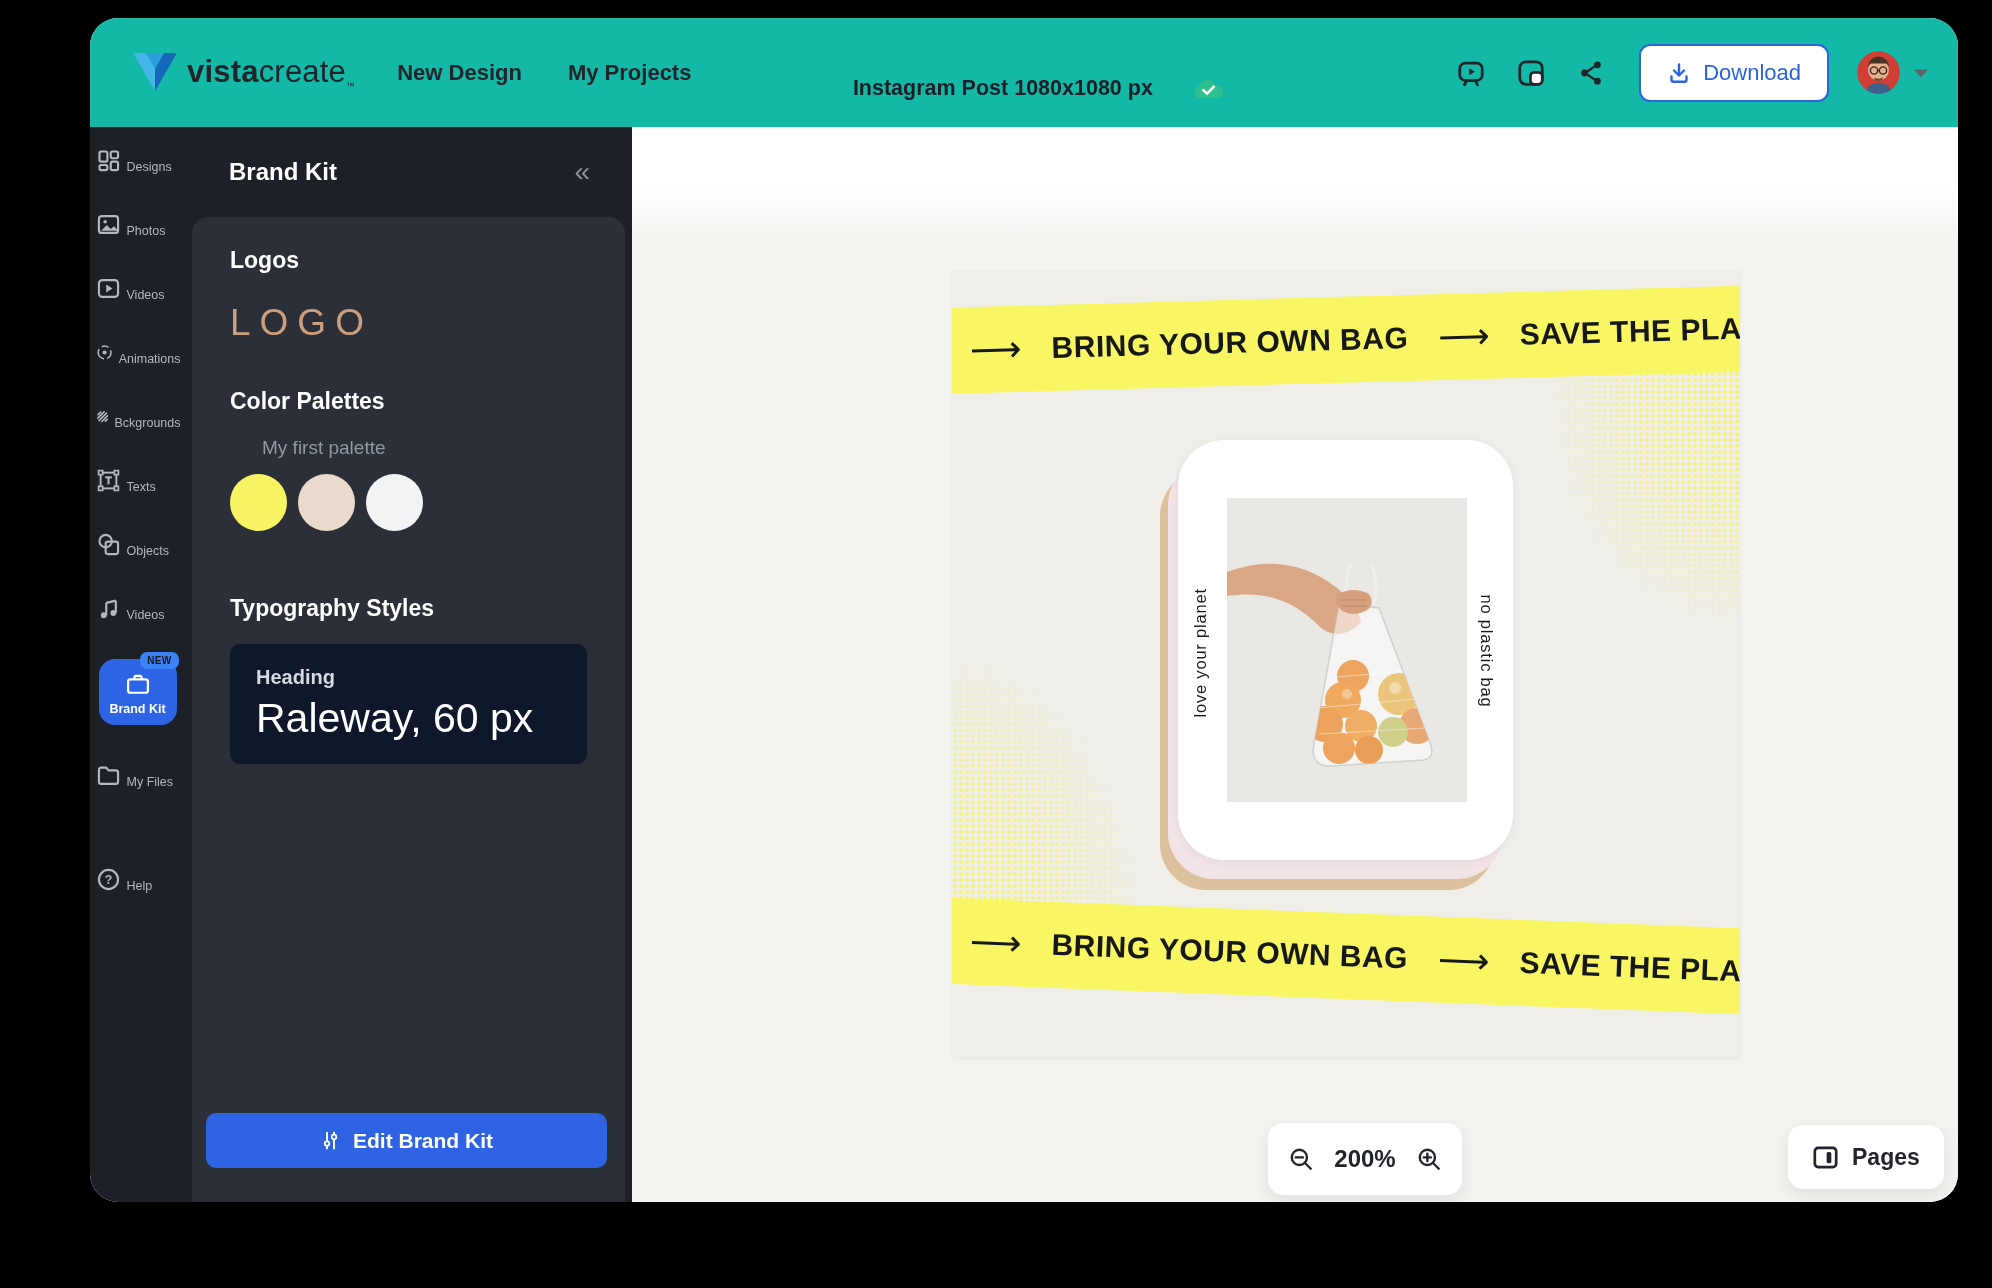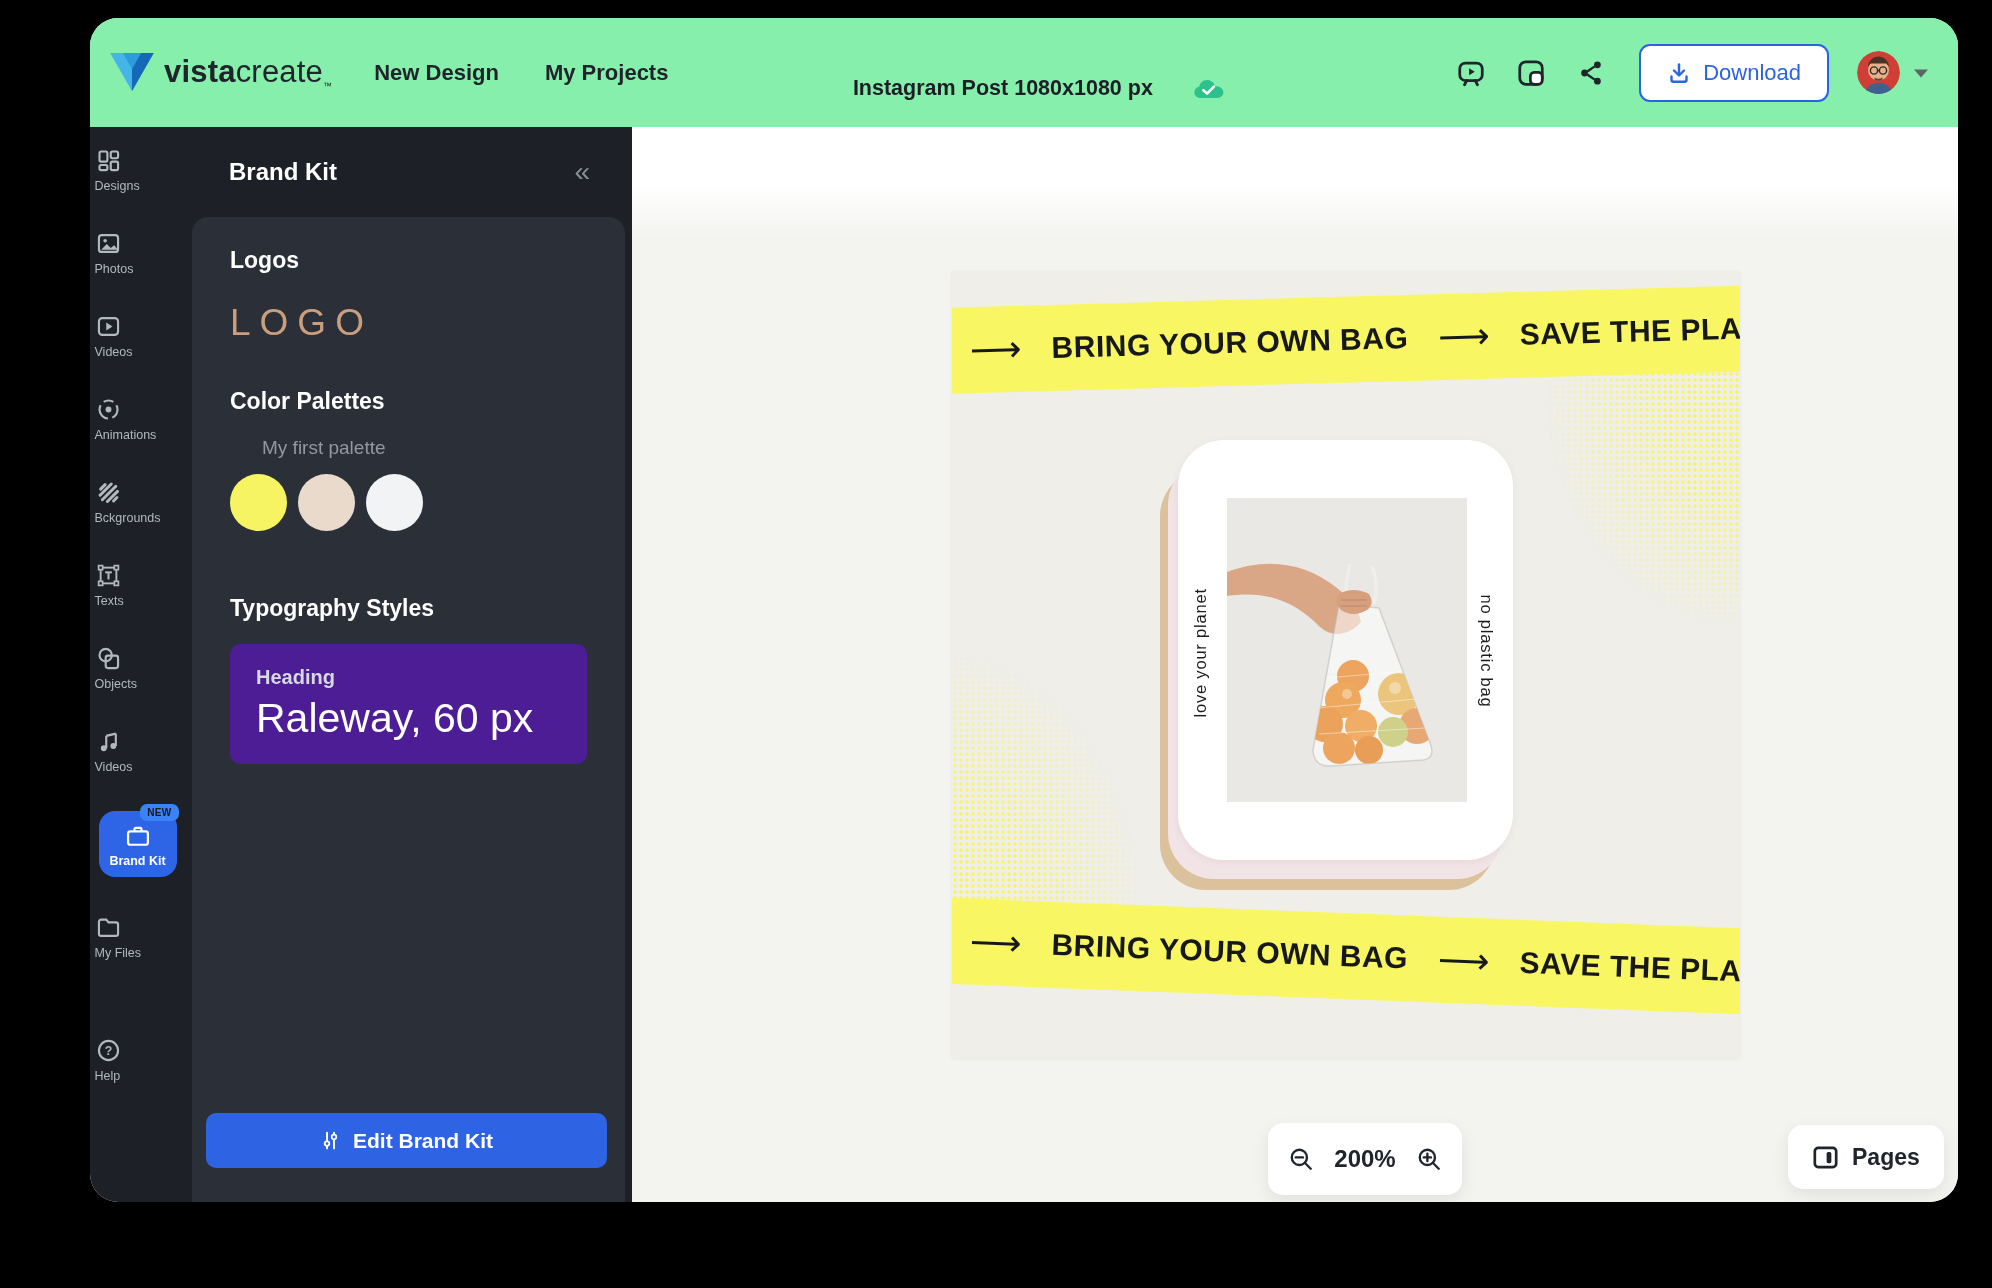--- a/index.html
+++ b/index.html
@@ -1,21 +1,21 @@
 <!DOCTYPE html>
 <html><head>
 <meta charset="utf-8">
 <style>
   html,body{margin:0;padding:0;background:#000;}
   *{box-sizing:border-box;font-family:"Liberation Sans",sans-serif;}
   .stage{position:relative;width:1992px;height:1288px;background:#000;overflow:hidden;}
   .window{position:absolute;left:90px;top:18px;width:1868px;height:1184px;background:#fff;border-radius:28px;overflow:hidden;box-shadow:0 24px 80px rgba(0,0,0,.65);}
 
   
-  .hdr{position:relative;height:109px;background:#86efac;display:flex;align-items:center;padding:0 20px;}
+  .hdr{position:relative;height:109px;background:#14b8a6;display:flex;align-items:center;padding:0 43px;}
   .brand{display:flex;align-items:center;gap:10px;}
   .brand .mark{width:44px;height:40px;}
   .wordmark{font-size:31px;color:#20242b;letter-spacing:.2px;}
   .wordmark b{font-weight:700;}
   .wordmark .lt{font-weight:400;}
   .tm{font-size:9px;color:#20242b;vertical-align:sub;}
   .nav{display:flex;gap:46px;margin-left:42px;}
   .nav-link{font-size:22px;font-weight:600;color:#20242b;cursor:pointer;}
   .doc-group{position:absolute;left:50%;top:16px;height:109px;transform:translateX(-46%);display:flex;align-items:center;gap:40px;}
   .doc-title{font-size:21.5px;font-weight:600;color:#1c1f26;white-space:nowrap;}
@@ -23,42 +23,42 @@
   .icon-btn{width:44px;height:44px;display:flex;align-items:center;justify-content:center;margin-left:16px;cursor:pointer;border:none;background:transparent;padding:0;}
   .dl-btn{margin-left:26px;height:58px;display:flex;align-items:center;gap:12px;padding:0 26px;border:2.5px solid #2b63e0;border-radius:11px;background:#fff;color:#2b63e0;font-size:22px;font-weight:400;cursor:pointer;}
   .avatar{margin-left:28px;width:43px;height:43px;border-radius:50%;overflow:hidden;cursor:pointer;flex:none;}
   .chev-dn{margin-left:12px;cursor:pointer;}
 
   
   .content{position:absolute;top:109px;left:0;right:0;bottom:0;display:flex;}
 
   
   .rail{width:95px;background:#1d2027;display:flex;flex-direction:column;align-items:center;padding-top:20px;flex:none;}
-  .rail-item{width:86px;display:flex;flex-direction:column;align-items:flex-start;gap:5px;margin-bottom:37px;cursor:pointer;}
+  .rail-item{width:86px;display:flex;flex-direction:row;align-items:flex-end;gap:5px;margin-bottom:37px;cursor:pointer;}
   .rail-item .lbl{font-size:12.5px;font-weight:500;color:#b3b8c0;white-space:nowrap;}
   .rail-item svg{display:block;}
   .bk-tile{position:relative;width:78px;border-radius:16px;background:#2e65e6;display:flex;flex-direction:column;align-items:center;padding:11px 0 9px;gap:4px;margin-bottom:37px;cursor:pointer;}
   .bk-tile .lbl{font-size:12.5px;font-weight:700;color:#fff;}
   .bk-badge{position:absolute;top:-7px;right:-2px;background:#3b82f6;color:#15171c;font-size:10px;font-weight:800;padding:3px 7px;border-radius:7px;letter-spacing:.3px;}
   .rail-help{margin-top:40px;}
 
   
   .panel{width:447px;background:#1d2027;position:relative;flex:none;}
   .panel-hdr{height:90px;display:flex;align-items:center;justify-content:space-between;padding:0 42px 0 44px;}
   .panel-title{font-size:24px;font-weight:700;color:#fff;}
   .collapse{font-size:28px;color:#8a9099;cursor:pointer;line-height:1;}
   .panel-body{position:absolute;left:7px;right:7px;top:90px;bottom:0;background:#2a2f38;border-radius:16px 16px 0 0;padding:30px 38px 0;}
   .sec-h{font-size:23px;font-weight:700;color:#fff;margin:0;}
   .logo-sample{margin-top:28px;font-size:37px;font-weight:500;letter-spacing:9px;color:#cb9e7d;}
   .mt-colors{margin-top:44px;}
   .palette-name{margin-top:22px;font-size:19px;color:#9098a2;margin-left:32px;}
   .swatches{display:flex;gap:11px;margin-top:15px;}
   .swatch{width:57px;height:57px;border-radius:50%;cursor:pointer;}
   .mt-typo{margin-top:64px;}
-  .typo-card{margin-top:22px;background:#4c1d95;border-radius:10px;padding:22px 26px;cursor:pointer;}
+  .typo-card{margin-top:22px;background:#0f172a;border-radius:10px;padding:22px 26px;cursor:pointer;}
   .typo-name{font-size:20px;font-weight:600;color:#d6dae0;}
   .typo-val{font-size:41px;font-weight:400;color:#fff;margin-top:6px;}
   .edit-btn{position:absolute;left:14px;right:18px;bottom:34px;height:55px;border:none;border-radius:10px;background:#2e64e4;color:#fff;font-size:21px;font-weight:700;display:flex;align-items:center;justify-content:center;gap:12px;cursor:pointer;}
 
   
   .canvas{position:relative;flex:1;background:linear-gradient(180deg,#ffffff 0px,#ffffff 58px,#f3f3f0 112px,#f3f3f0 100%);overflow:hidden;}
   .design{position:absolute;left:320px;top:144px;width:788px;height:787px;background:#efeee9;overflow:hidden;box-shadow:0 1px 4px rgba(0,0,0,.06);}
   .band{position:absolute;left:-14px;width:830px;height:86px;display:flex;align-items:center;gap:30px;padding-left:32px;white-space:nowrap;}
   .band-top{top:36px;transform:rotate(-1.6deg);transform-origin:40px 50%;}
   .band-bot{top:628px;transform:rotate(2.2deg);transform-origin:40px 50%;}

